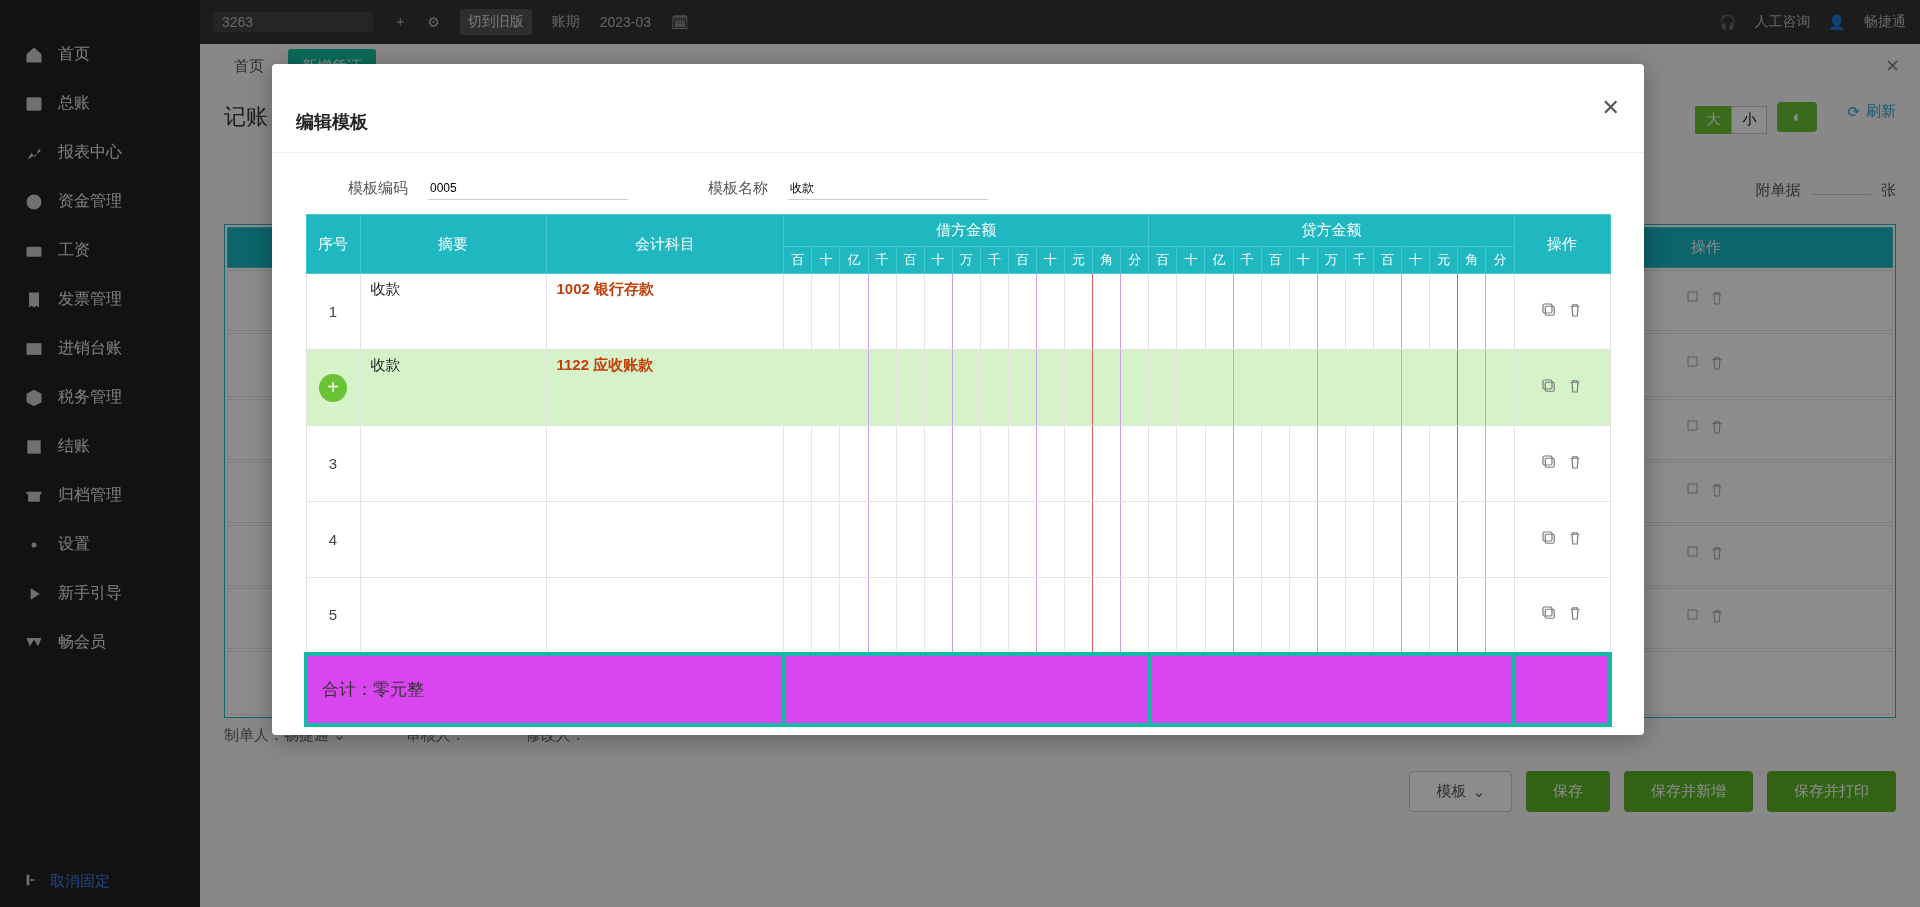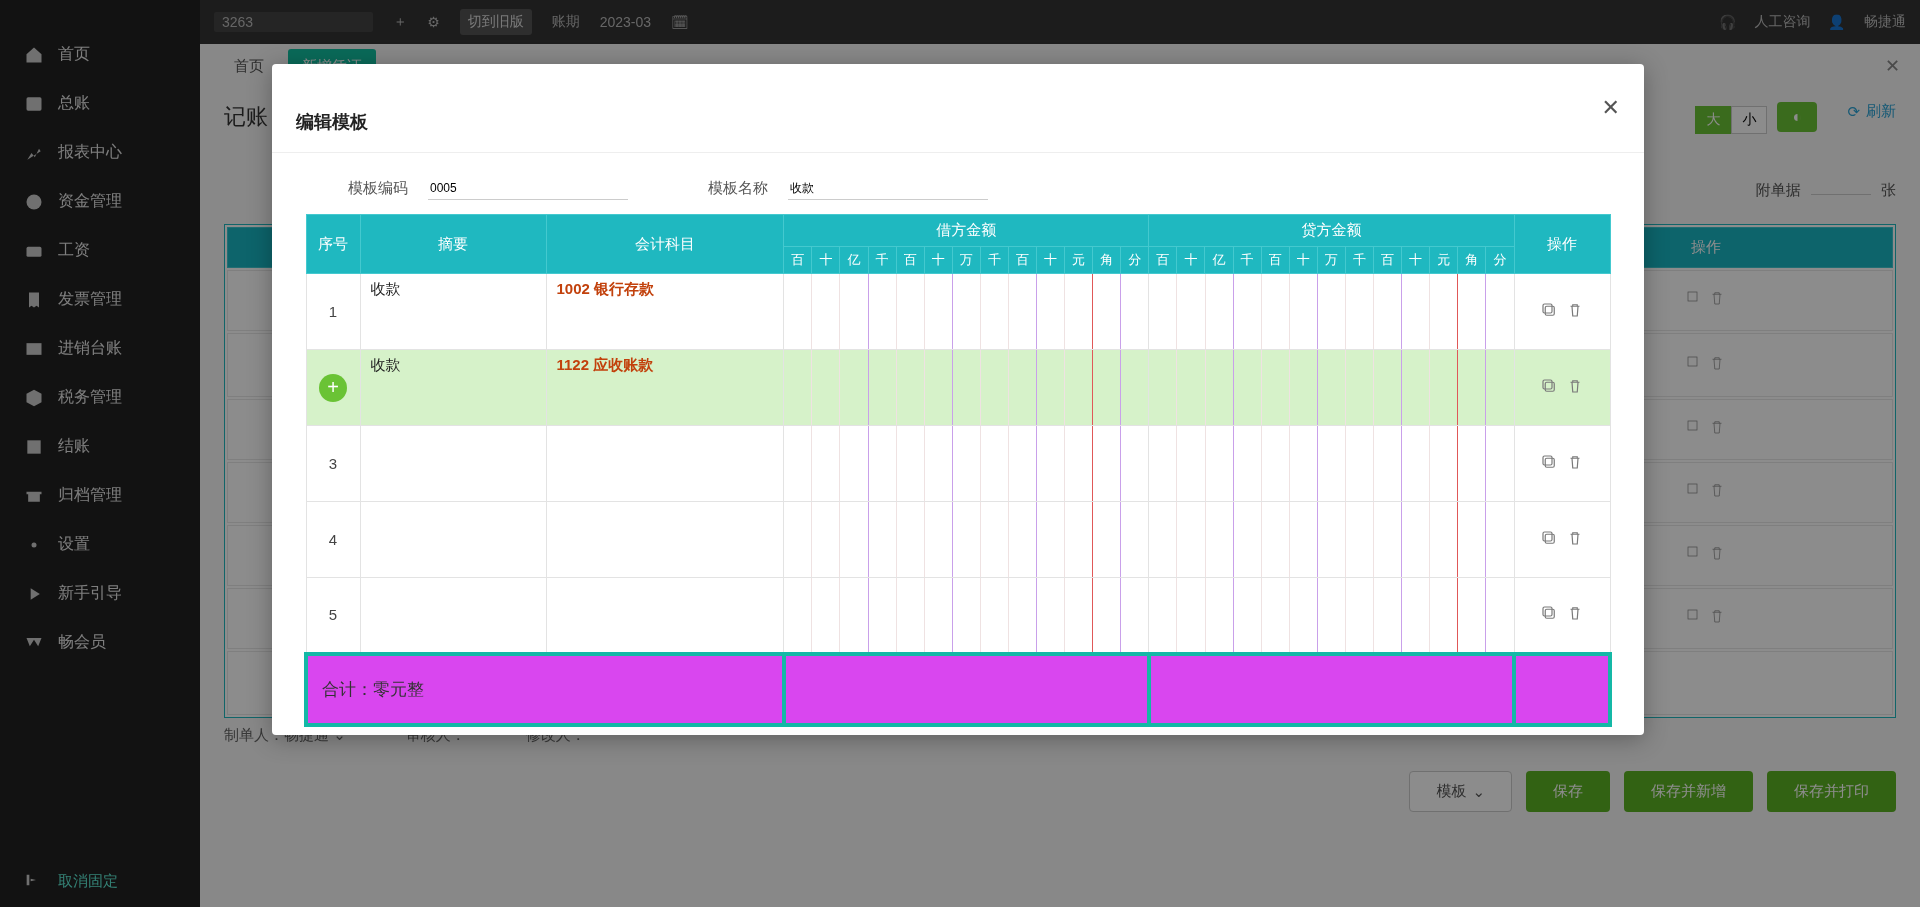--- a/index.html
+++ b/index.html
@@ -3,21 +3,21 @@
 <meta charset="utf-8">
 <style>
   * { box-sizing: border-box; margin: 0; padding: 0; }
   html, body { width: 1920px; height: 907px; font-family: "Microsoft YaHei", Arial, sans-serif; overflow: hidden; background: #f7f7f7; }
   
   .app { display: flex; width: 100%; height: 100%; }
   .sidebar { width: 200px; background: #222; color: #ddd; padding-top: 30px; display: flex; flex-direction: column; }
   .sidebar-item { display: flex; align-items: center; gap: 14px; padding: 14px 24px; font-size: 16px; cursor: pointer; color: #e5e5e5; }
   .sidebar-item .ico { width: 20px; height: 20px; display: inline-flex; align-items: center; justify-content: center; }
   .sidebar-item svg { fill: #ccc; }
-  .sidebar-footer { margin-top: auto; padding: 16px 24px; display: flex; align-items: center; gap: 18px; font-size: 15px; cursor: pointer; color:#5eead4;}
+  .sidebar-footer { margin-top: auto; padding: 16px 24px; display: flex; align-items: center; gap: 10px; font-size: 15px; cursor: pointer; color:#3b82f6;}
   .main { flex: 1; position: relative; background: #f7f7f7; }
   .main-top { height: 44px; background: #333; display:flex; align-items:center; padding:0 14px; gap:20px; color:#bbb; font-size:14px;}
   .main-top .num { background:#444; padding:2px 120px 2px 8px; border-radius:2px;}
   .main-top .sw { background:#555; padding:4px 8px; border-radius:3px; color:#ddd;}
   .main-top .right { margin-left:auto; display:flex; gap:18px; align-items:center;}
   .main-tabs { height: 44px; display:flex; align-items:center; padding:0 20px; gap:10px; background: #f7f7f7; }
   .main-tabs .tab { padding:8px 14px; font-size:15px; color:#555; }
   .main-tabs .tab.active { background:#13c2a3; color:#fff; border-radius:3px; }
   .main-tabs .close-x { margin-left:auto; font-size:18px; color:#888; cursor:pointer; }
   .main-body { padding: 14px 24px; }

